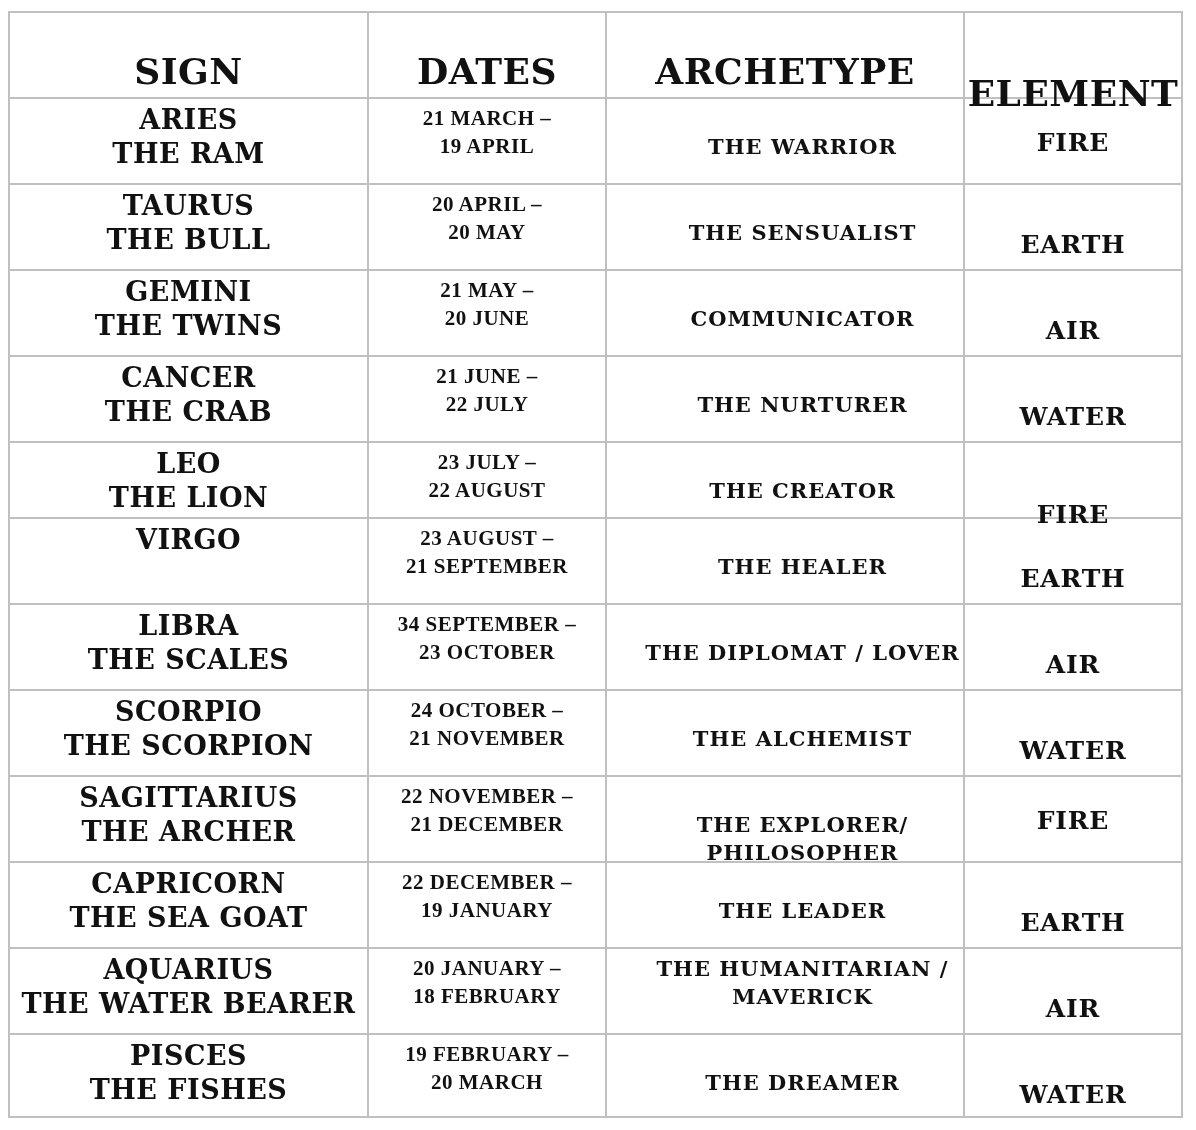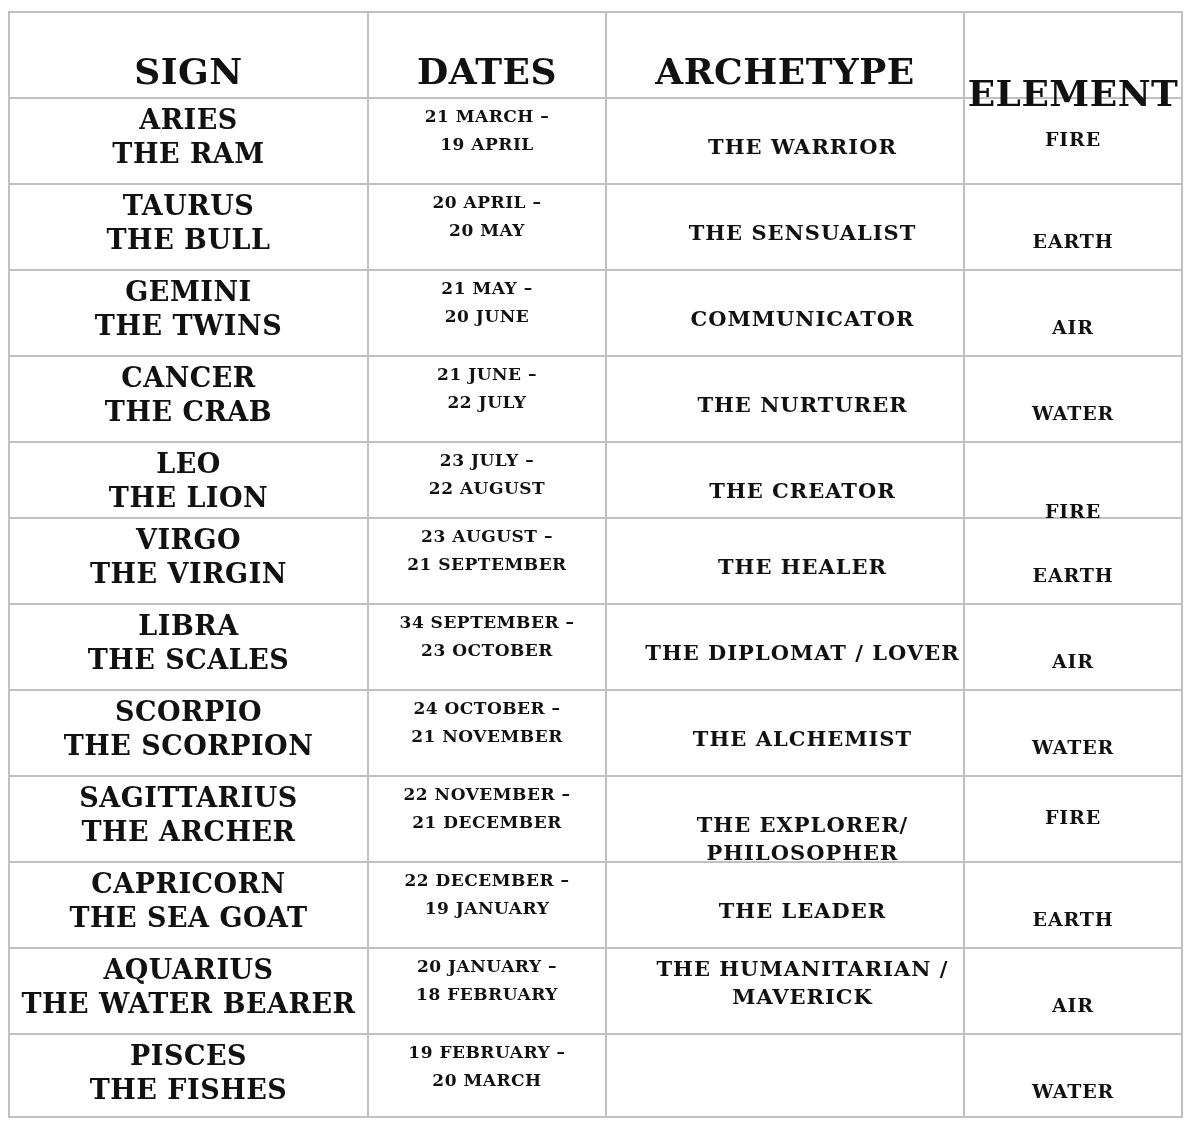--- a/index.html
+++ b/index.html
@@ -12,23 +12,23 @@
   .row { position: absolute; left: 0; right: 0; }
   .cell { position: absolute; top: 0; bottom: 0; }
   .c1 { left: 0; width: 357px; }
   .c2 { left: 359px; width: 236px; }
   .c3 { left: 597px; width: 356px; }
   .c4 { left: 955px; width: 216px; margin-top: 22px; }
   .ln { position: absolute; left: 0; right: 0; text-align: center; white-space: nowrap;
         font-weight: bold; letter-spacing: 0.5px; }
   .hdr { font-size: 36px; letter-spacing: 0.5px; }
   .sign { font-size: 27px; }
-  .date { font-size: 17px; }
+  .date { font-size: 21px; font-family: Liberation Serif, serif; }
   .arch { font-size: 21px; letter-spacing: 1px; padding-left: 35px; }
-  .elem { font-size: 19px; letter-spacing: 0.8px; }
+  .elem { font-size: 25px; letter-spacing: 0.8px; }
 </style>
 </head>
 <body>
 
 <div class="tbl">
 
   <div class="vline" style="left:357px"></div>
   <div class="vline" style="left:595px"></div>
   <div class="vline" style="left:953px"></div>
 
@@ -141,21 +141,20 @@
       <div class="ln arch" style="top:35px">THE CREATOR</div>
     </div>
     <div class="cell c4">
       <div class="ln elem" style="top:35px">FIRE</div>
     </div>
   </div>
 
   <div class="row" style="top:506px;height:84px">
     <div class="cell c1">
       <div class="ln sign" style="top:5px">VIRGO</div>
-      <div class="ln sign" style="top:39px">THE VIRGIN</div>
     </div>
     <div class="cell c2">
       <div class="ln date" style="top:7px">23 AUGUST –</div>
       <div class="ln date" style="top:35px">21 SEPTEMBER</div>
     </div>
     <div class="cell c3">
       <div class="ln arch" style="top:35px">THE HEALER</div>
     </div>
     <div class="cell c4">
       <div class="ln elem" style="top:23px">EARTH</div>
@@ -251,17 +250,20 @@
 
   <div class="row" style="top:1022px;height:74px">
     <div class="cell c1">
       <div class="ln sign" style="top:5px">PISCES</div>
       <div class="ln sign" style="top:39px">THE FISHES</div>
     </div>
     <div class="cell c2">
       <div class="ln date" style="top:7px">19 FEBRUARY –</div>
       <div class="ln date" style="top:35px">20 MARCH</div>
     </div>
+    <div class="cell c3">
+      <div class="ln arch" style="top:35px">THE DREAMER</div>
+    </div>
     <div class="cell c4">
       <div class="ln elem" style="top:23px">WATER</div>
     </div>
   </div>
 </div>
 
 </body></html>

